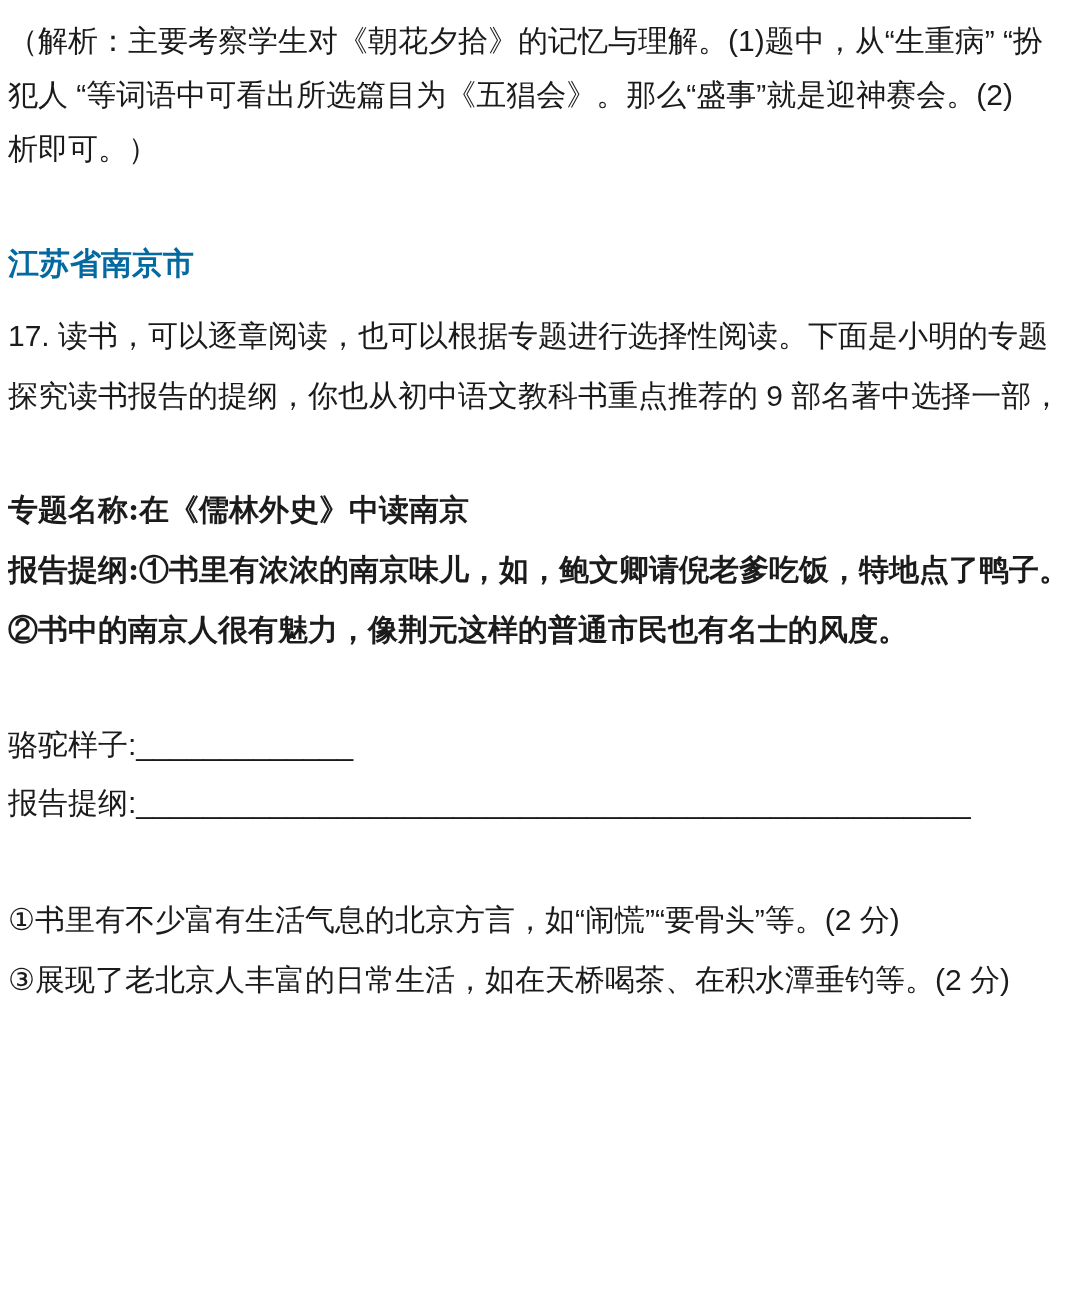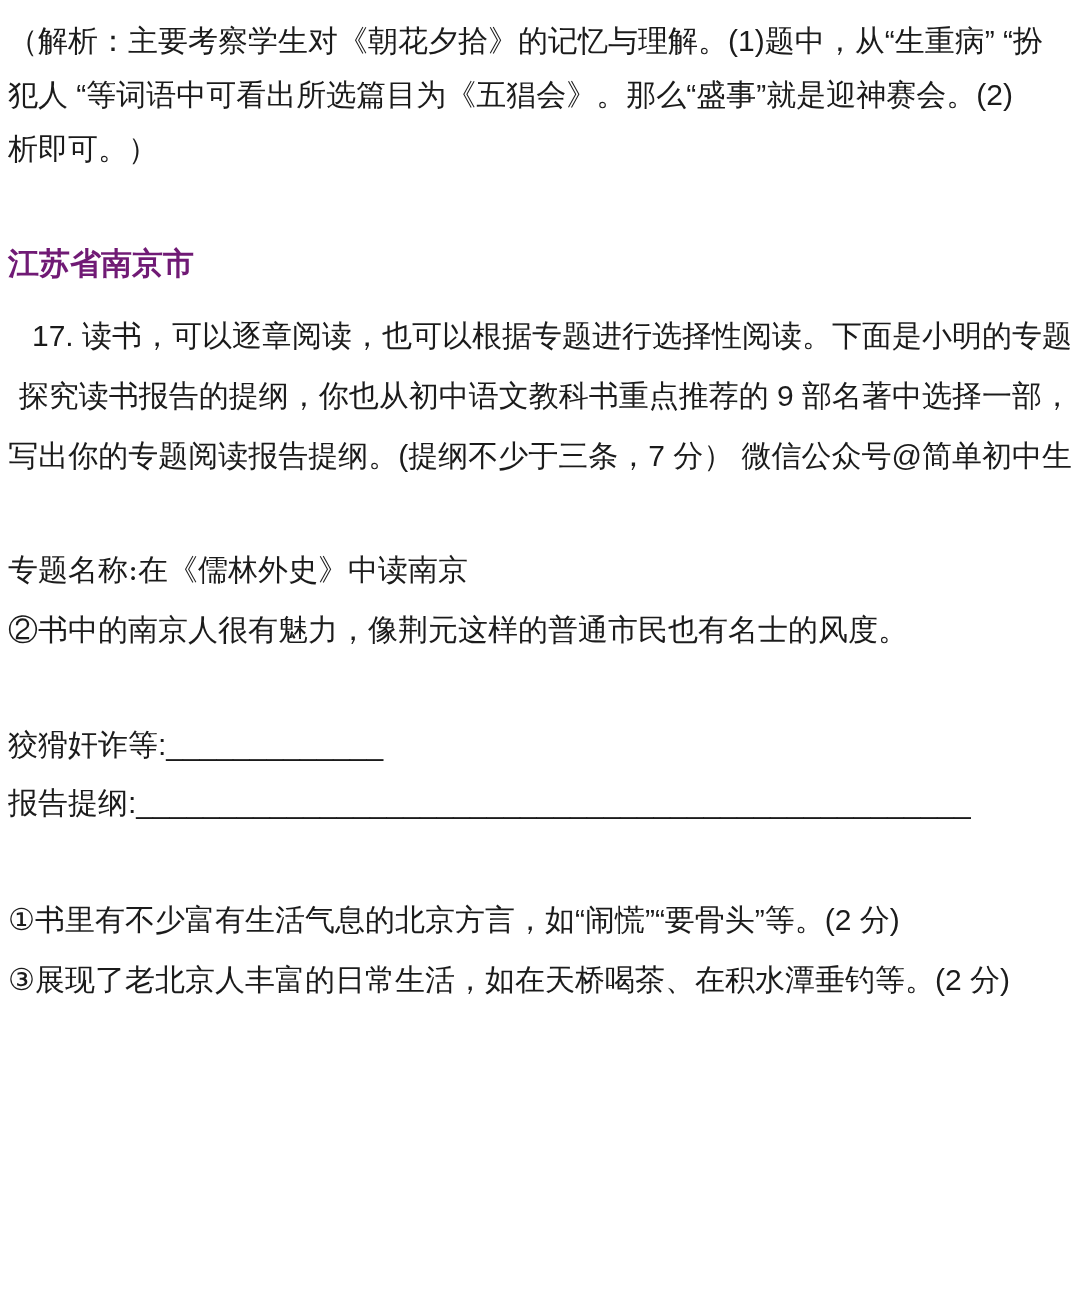--- a/index.html
+++ b/index.html
@@ -25,35 +25,35 @@
     white-space: nowrap;
     overflow: hidden;
   }
   .sans .line {
     font-family: "Liberation Sans", "DejaVu Sans", sans-serif;
     font-weight: 500;
   }
   
   .kai .line {
     font-family: "DejaVu Serif", "Liberation Serif", serif;
-    font-weight: 400;
+    font-weight: 700;
     line-height: 60px;
     font-size: 30px;
   }
   .analysis { margin-top: 2px; }
   .analysis .line { line-height: 54px; }
   .region-heading {
     margin: 68px 0 0 0;
     font-size: 31px;
     line-height: 40px;
     font-weight: bold;
-    color: #701a75;
+    color: #0369a1;
     font-family: "Liberation Sans", "DejaVu Sans", sans-serif;
   }
-  .question { margin-top: 22px; text-align: right; }
+  .question { margin-top: 22px; }
   .question .line { line-height: 60px; }
   .sample-outline { margin-top: 54px; }
   .blanks { margin-top: 56px; }
   .blanks .line { line-height: 58px; }
   .blank-fill {
     letter-spacing: 0;
     font-weight: 400;
   }
   .answer-key { margin-top: 58px; }
   .answer-key .line { line-height: 60px; }
@@ -67,31 +67,31 @@
     <div class="line">（解析：主要考察学生对《朝花夕拾》的记忆与理解。(1)题中，从“生重病” “扮</div>
     <div class="line">犯人 “等词语中可看出所选篇目为《五猖会》。那么“盛事”就是迎神赛会。(2)</div>
     <div class="line">析即可。）</div>
   </section>
 
   <h2 class="region-heading">江苏省南京市</h2>
 
   <section class="para sans question">
     <div class="line">17. 读书，可以逐章阅读，也可以根据专题进行选择性阅读。下面是小明的专题</div>
     <div class="line">探究读书报告的提纲，你也从初中语文教科书重点推荐的 9 部名著中选择一部，</div>
-    <div class="line">写出你的专题阅读报告提纲。(提纲不少于三条，7 分） 微信公众号@简单初中生</div>
   </section>
 
   <section class="para kai sample-outline">
     <div class="line">专题名称:在《儒林外史》中读南京</div>
+    <div class="line">报告提纲:①书里有浓浓的南京味儿，如，鲍文卿请倪老爹吃饭，特地点了鸭子。</div>
     <div class="line">②书中的南京人很有魅力，像荆元这样的普通市民也有名士的风度。</div>
   </section>
 
   <section class="para sans blanks">
     <div class="line">
-      <span>狡猾奸诈等:</span><span class="blank-fill">_____________</span>
+      <span>骆驼样子:</span><span class="blank-fill">_____________</span>
     </div>
     <div class="line">
       <span>报告提纲:</span><span class="blank-fill">__________________________________________________</span>
     </div>
   </section>
 
   <section class="para sans answer-key">
     <div class="line">①书里有不少富有生活气息的北京方言，如“闹慌”“要骨头”等。(2 分)</div>
     <div class="line">③展现了老北京人丰富的日常生活，如在天桥喝茶、在积水潭垂钓等。(2 分)</div>
   </section>

